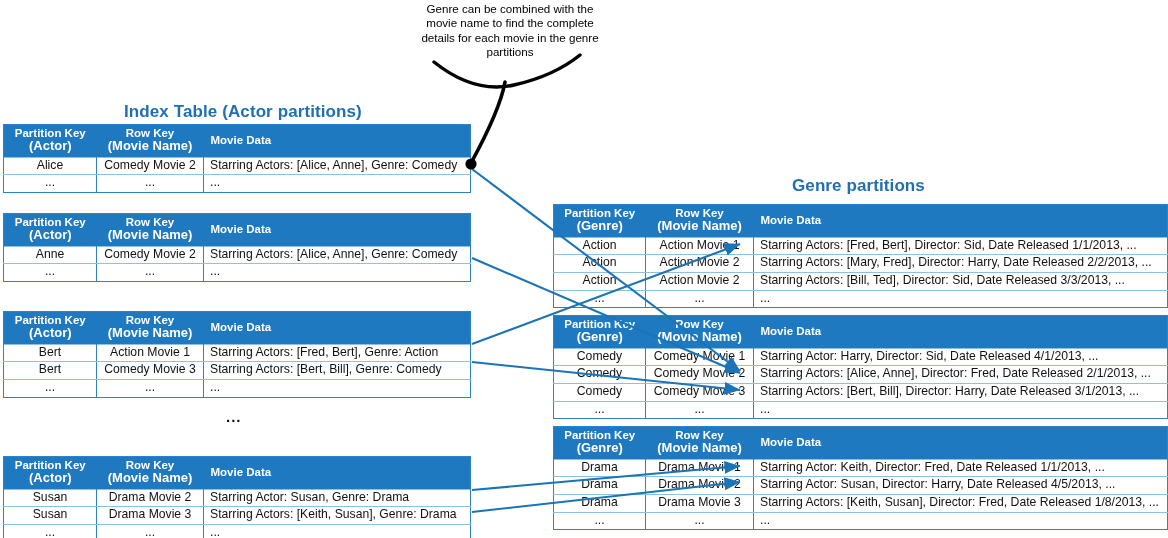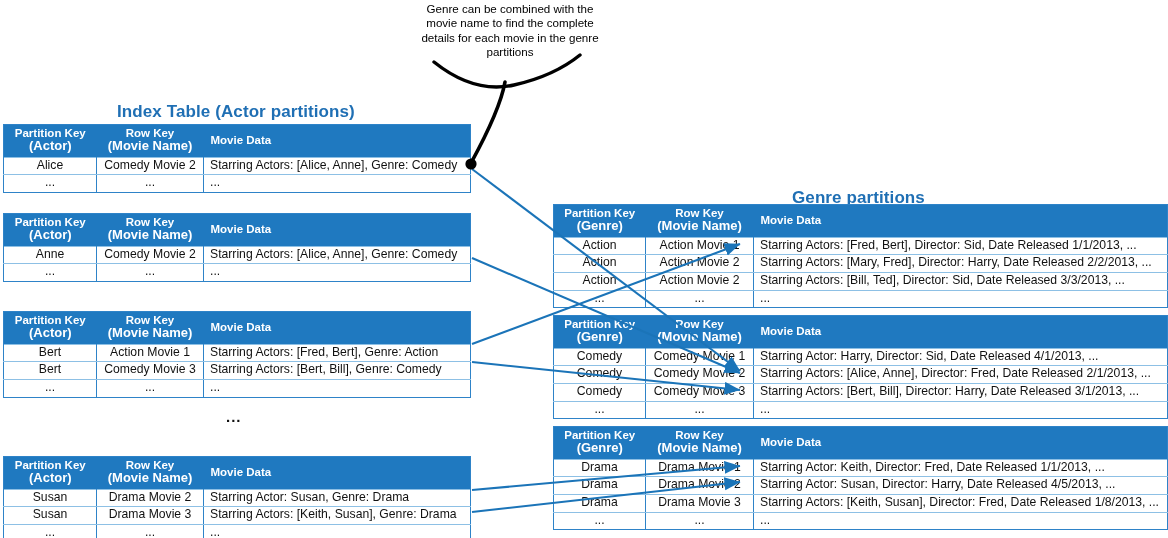--- a/index.html
+++ b/index.html
@@ -124,23 +124,23 @@
 
     <line x1="472" y1="512" x2="740" y2="482" stroke="#1B74B8" stroke-width="2.1" marker-end="url(#ah)"></line>
 
     <path d="M 434,62 Q 474,94 514,85 Q 554,76 580,55" fill="none" stroke="#000000" stroke-width="3.4" stroke-linecap="round"></path>
     <path d="M 505,82 Q 500,110 471,163" fill="none" stroke="#000000" stroke-width="3.6" stroke-linecap="round"></path>
     <circle cx="471" cy="164" r="5.6" fill="#000000"></circle>
   </svg>
 
   <div class="callout" style="left:420px; top:2px; width:180px;">Genre can be combined with the movie name to find the complete details for each movie in the genre partitions</div>
 
-  <div class="section-title" style="left:117px; top:102px;">Index Table (Actor partitions)</div>
-
-  <div class="section-title" style="left:792px; top:188px;">Genre partitions</div>
+  <div class="section-title" style="left:124px; top:102px;">Index Table (Actor partitions)</div>
+
+  <div class="section-title" style="left:792px; top:176px;">Genre partitions</div>
 
   <div class="ellipsis-sep" style="left:226px; top:408px;">...</div>
 
   <table class="ptable" style="left:3px; top:124px; width:468px;">
     <colgroup>
         <col style="width:93px">
         <col style="width:107px">
         <col>
       </colgroup>
     <thead>

